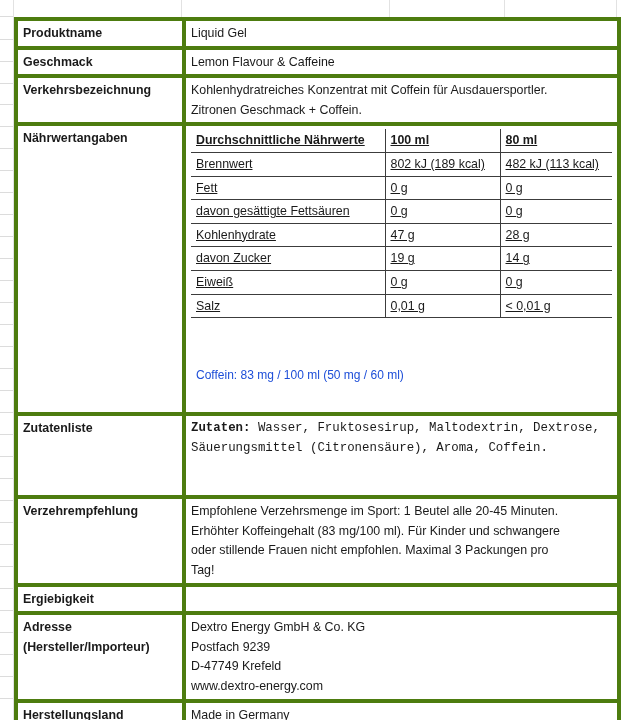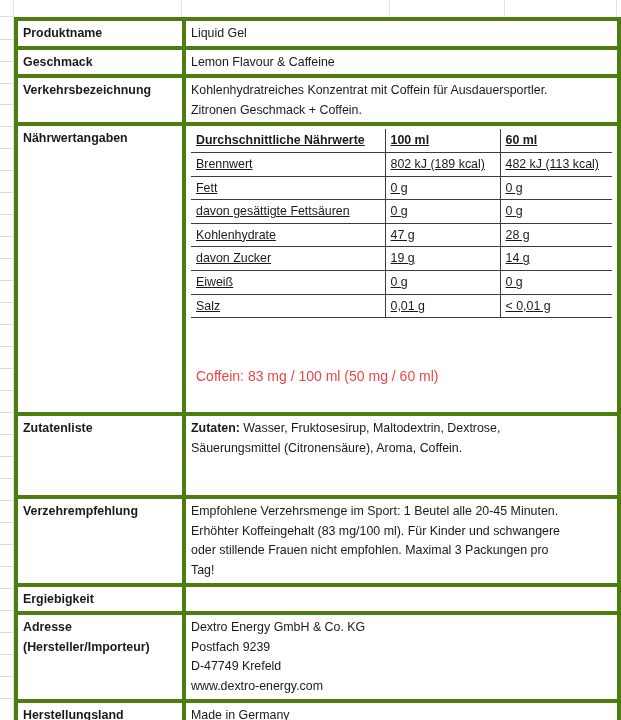--- a/index.html
+++ b/index.html
@@ -92,22 +92,22 @@
 
   .coffein-box {
     padding: 5px 5px 5px 5px;
     height: 82px;
     position: relative;
   }
   .coffein-text {
     position: absolute;
     left: 5px;
     top: 48px;
-    font-size: 14px;
-    color: #ef4444;
+    font-size: 12px;
+    color: #1d4ed8;
   }
 
   .b { font-weight: bold; }
   .line { display: block; }
 </style>
 </head>
 <body>
 
 <div id="sheet">
 
@@ -182,21 +182,21 @@
           <table class="nutri">
             <colgroup>
               <col>
               <col style="width:115px">
               <col style="width:112px">
             </colgroup>
             <tbody>
               <tr class="head">
                 <td class="n-name">Durchschnittliche Nährwerte</td>
                 <td class="n-c">100 ml</td>
-                <td class="n-d">60 ml</td>
+                <td class="n-d">80 ml</td>
               </tr>
 
               <tr>
                 <td class="n-name">Brennwert</td>
                 <td class="n-c">802 kJ (189 kcal)</td>
                 <td class="n-d">482 kJ (113 kcal)</td>
               </tr>
               <tr>
                 <td class="n-name">Fett</td>
                 <td class="n-c">0 g</td>
@@ -236,21 +236,21 @@
                 </td>
               </tr>
             </tbody>
           </table>
 
         </td>
       </tr>
 
       <tr>
         <td class="lbl">Zutatenliste</td>
-        <td style="height:74px;">
+        <td style="height:74px;font-family:Liberation Mono, monospace;">
           <span class="line"><span class="b">Zutaten:</span><span> Wasser,  Fruktosesirup, Maltodextrin, Dextrose,</span></span>
           <span class="line">Säuerungsmittel (Citronensäure), Aroma, Coffein.</span>
         </td>
       </tr>
 
       <tr>
         <td class="lbl">Verzehrempfehlung</td>
         <td>
           <span class="line">Empfohlene Verzehrsmenge im Sport: 1 Beutel alle 20-45 Minuten.</span>
           <span class="line">Erhöhter Koffeingehalt  (83 mg/100 ml). Für Kinder und schwangere</span>

